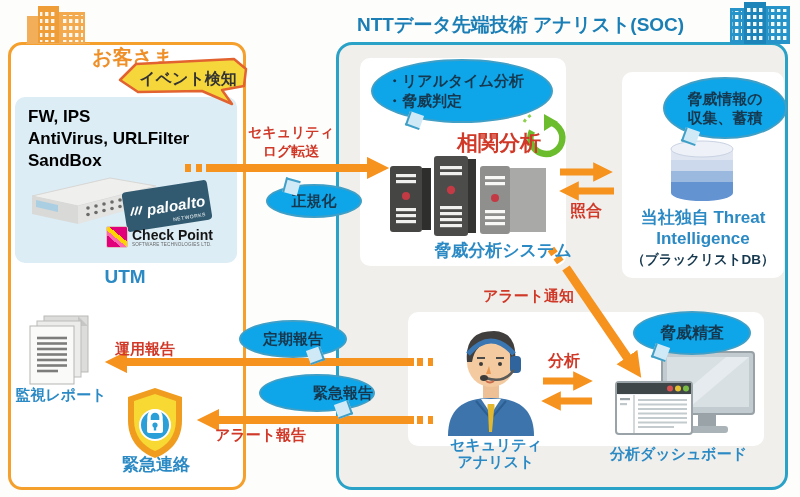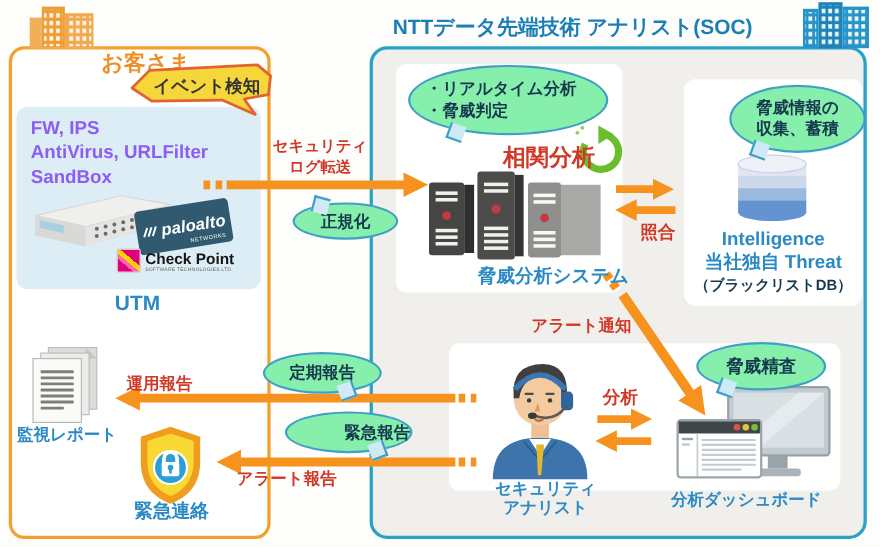--- a/index.html
+++ b/index.html
@@ -13,30 +13,30 @@
   .wbox{position:absolute;background:#ffffff;border-radius:10px;z-index:1;}
   
   .title{position:absolute;font-weight:bold;white-space:nowrap;z-index:6;}
   #cust-title{left:92px;top:12px;font-size:20px;color:#ee8f28;margin-top:32px;}
   #soc-title{left:357px;top:12px;font-size:19px;color:#1b7fb6;}
   
   .blue-label{position:absolute;color:#2b8ac4;font-weight:bold;z-index:6;text-align:center;}
   .red-label{position:absolute;color:#d03827;font-weight:bold;z-index:7;white-space:nowrap;}
   .navy{color:#16384e;}
   
-  .bubble{position:absolute;background:#86efac;border:2px solid #3f9fc6;border-radius:50%;
+  .bubble{position:absolute;background:#0ea5e9;border:2px solid #3f9fc6;border-radius:50%;
           display:flex;flex-direction:column;align-items:center;justify-content:center;
           color:#16384e;font-weight:bold;text-align:center;z-index:6;}
   .tail{position:absolute;width:13px;height:13px;background:#cfe9f7;z-index:5;}
   .tail-bl{border-left:2px solid #3f9fc6;border-bottom:2px solid #3f9fc6;transform:rotate(20deg);bottom:-7px;left:18px;}
   .tail-br{border-right:2px solid #3f9fc6;border-bottom:2px solid #3f9fc6;transform:rotate(-20deg);bottom:-7px;right:22px;}
   .tail-tl{border-left:2px solid #3f9fc6;border-top:2px solid #3f9fc6;transform:rotate(15deg);top:-7px;left:16px;}
   
   #fw-box{left:15px;top:97px;width:222px;height:166px;background:#dcedf5;border-radius:10px;z-index:1;}
-  #fw-text{left:28px;top:106px;font-size:17px;line-height:22px;color:#8b5cf6;font-weight:bold;z-index:4;white-space:nowrap;}
+  #fw-text{left:28px;top:106px;font-size:17px;line-height:22px;color:#000000;font-weight:bold;z-index:4;white-space:nowrap;}
   #pa-logo{left:124px;top:186px;width:86px;height:40px;background:#315a70;transform:rotate(-9deg);
            border-radius:4px;color:#fff;display:flex;align-items:center;justify-content:center;gap:3px;z-index:4;}
   #pa-logo .pa-name{font-weight:bold;font-style:italic;font-size:15px;letter-spacing:0.2px;}
   #pa-logo .pa-sub{position:absolute;right:6px;bottom:3px;font-size:5px;letter-spacing:0.5px;}
   #cp-logo{left:106px;top:226px;width:132px;display:flex;align-items:center;gap:4px;z-index:4;}
   .cp-icon{width:20px;height:20px;border:1px solid #dcc4c4;border-radius:2px;
            background:linear-gradient(40deg,#e2007a 32%,#ff66b0 32% 45%,#ffd400 45% 60%,#e2007a 60%);}
   .cp-text .cp-name{font-size:14px;font-weight:bold;color:#151515;line-height:14px;white-space:nowrap;}
   .cp-text .cp-sub{font-size:4.6px;color:#666;letter-spacing:0.2px;white-space:nowrap;}
   
@@ -220,41 +220,41 @@
           <rect x="10" y="28" width="20" height="3.2"></rect>
         <rect x="10" y="56" width="20" height="3.2"></rect>
           <rect x="10" y="62" width="20" height="3.2"></rect>
           <rect x="10" y="68" width="20" height="3.2"></rect>
         </g>
       <circle cx="20" cy="44" r="4" fill="#c33a45"></circle>
     </svg>
   </div>
   <div class="blue-label" style="left:360px;top:239px;width:206px;font-size:17px;padding-left:40px;">脅威分析システム</div>
 
-  <div class="red-label" style="left:570px;top:201px;font-size:16px;margin-left:12px;">照合</div>
+  <div class="red-label" style="left:570px;top:201px;font-size:16px;">照合</div>
 
   <div class="bubble" style="left:663px;top:77px;width:120px;height:58px;font-size:15px;line-height:19px;text-align:center;">
     <div>脅威情報の</div>
     <div>収集、蓄積</div>
     <span class="tail tail-bl"></span>
   </div>
 
   <div class="icon" style="left:666px;top:138px;">
     <svg width="72" height="66" viewBox="0 0 72 66">
       <ellipse cx="36" cy="55" rx="31" ry="8" fill="#6493d2"></ellipse>
       <rect x="5" y="44" width="62" height="11" fill="#6493d2"></rect>
       <rect x="5" y="33" width="62" height="11" fill="#9bb9de"></rect>
       <rect x="5" y="22" width="62" height="11" fill="#ccd9ec"></rect>
       <rect x="5" y="11" width="62" height="11" fill="#dfe6f2"></rect>
       <ellipse cx="36" cy="11" rx="31" ry="8" fill="#eef1f8" stroke="#c9d2e2" stroke-width="1"></ellipse>
     </svg>
   </div>
   <div class="blue-label" style="left:620px;top:207px;width:166px;font-size:17px;line-height:21px;">
+    <div>当社独自 Threat</div>
     <div>Intelligence</div>
-    <div>当社独自 Threat</div>
   </div>
   <div class="blue-label navy" style="left:620px;top:251px;width:166px;font-size:13.5px;color:#16384e;">（ブラックリストDB）</div>
 
   <div class="red-label" style="left:483px;top:287px;font-size:15px;">アラート通知</div>
 
   <div class="icon" style="left:438px;top:316px;z-index:3;">
     <svg width="106" height="120" viewBox="0 0 106 120">
       <path d="M10,120 C10,94 24,82 53,82 C82,82 96,94 96,120 Z" fill="#3c74ab"></path>
       <polygon points="43,83 53,98 63,83" fill="#ffffff"></polygon>
       <path d="M38,85 L53,103 L68,85" stroke="#2c5f92" stroke-width="2" fill="none"></path>

